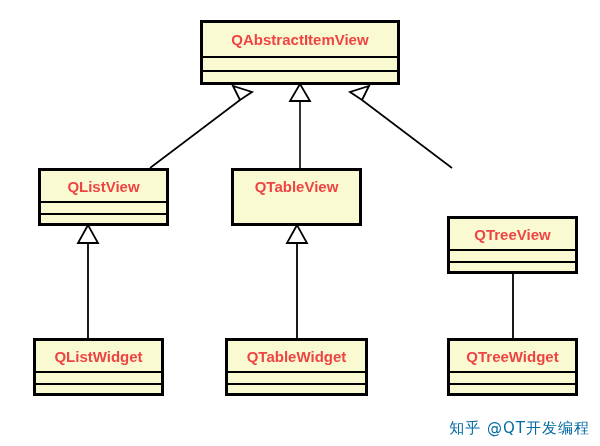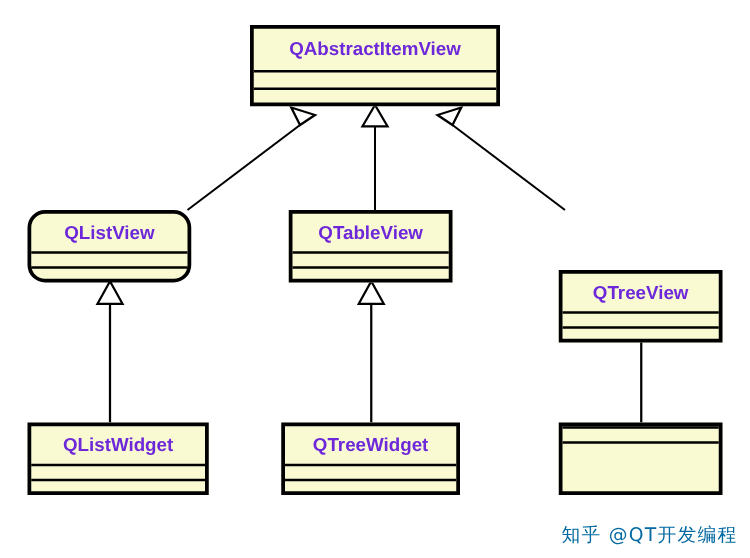--- a/index.html
+++ b/index.html
@@ -34,21 +34,21 @@
     display: flex;
     flex-direction: column;
     z-index: 5;
   }
   .uml-name {
     flex: 0 0 auto;
     display: flex;
     align-items: center;
     justify-content: center;
     font-weight: bold;
-    color: #6d28d9;
+    color: #ef4444;
     letter-spacing: 0px;
     white-space: nowrap;
   }
   .uml-attrs, .uml-ops {
     flex: 0 0 auto;
     border-top: 2px solid #000000;
   }
   
   #box-qabstractitemview {
     left: 200px;
@@ -64,33 +64,33 @@
   #box-qabstractitemview .uml-ops   { height: 13px; }
 
   
   .row2 { top: 168px; width: 131px; height: 58px; }
   .row2 .uml-name {
     height: 30px;
     font-size: 15px;
   }
   .row2 .uml-attrs { height: 10px; }
   .row2 .uml-ops   { height: 12px; }
-  #box-qlistview  { left: 22px; border-radius: 14px; }
-  #box-qtableview { left: 231px; }
+  #box-qlistview  { left: 38px; }
+  #box-qtableview { left: 231px; align-items: center; }
   #box-qtreeview  { left: 447px; margin-top: 48px; }
 
   
   .row3 { top: 338px; height: 58px; }
   .row3 .uml-name {
     height: 30px;
     font-size: 15px;
   }
   .row3 .uml-attrs { height: 10px; }
   .row3 .uml-ops   { height: 12px; }
-  #box-qlistwidget  { left: 22px;  width: 145px; }
+  #box-qlistwidget  { left: 33px;  width: 131px; }
   #box-qtablewidget { left: 225px; width: 143px; }
   #box-qtreewidget  { left: 447px; width: 131px; }
 
   #watermark {
     position: absolute;
     right: 10px;
     bottom: 8px;
     font-size: 15px;
     color: #0369a1;
     letter-spacing: 1px;
@@ -161,25 +161,26 @@
     <div class="uml-ops"></div>
   </div>
 
   <div class="uml-class row3" id="box-qlistwidget">
     <div class="uml-name">QListWidget</div>
     <div class="uml-attrs"></div>
     <div class="uml-ops"></div>
   </div>
 
   <div class="uml-class row3" id="box-qtablewidget">
-    <div class="uml-name">QTreeWidget</div>
+    <div class="uml-name">QTableWidget</div>
     <div class="uml-attrs"></div>
     <div class="uml-ops"></div>
   </div>
 
   <div class="uml-class row3" id="box-qtreewidget">
+    <div class="uml-name">QTreeWidget</div>
     <div class="uml-attrs"></div>
     <div class="uml-ops"></div>
   </div>
 
   <div id="watermark">知乎 @QT开发编程</div>
 
 </div>
 
 </body></html>

